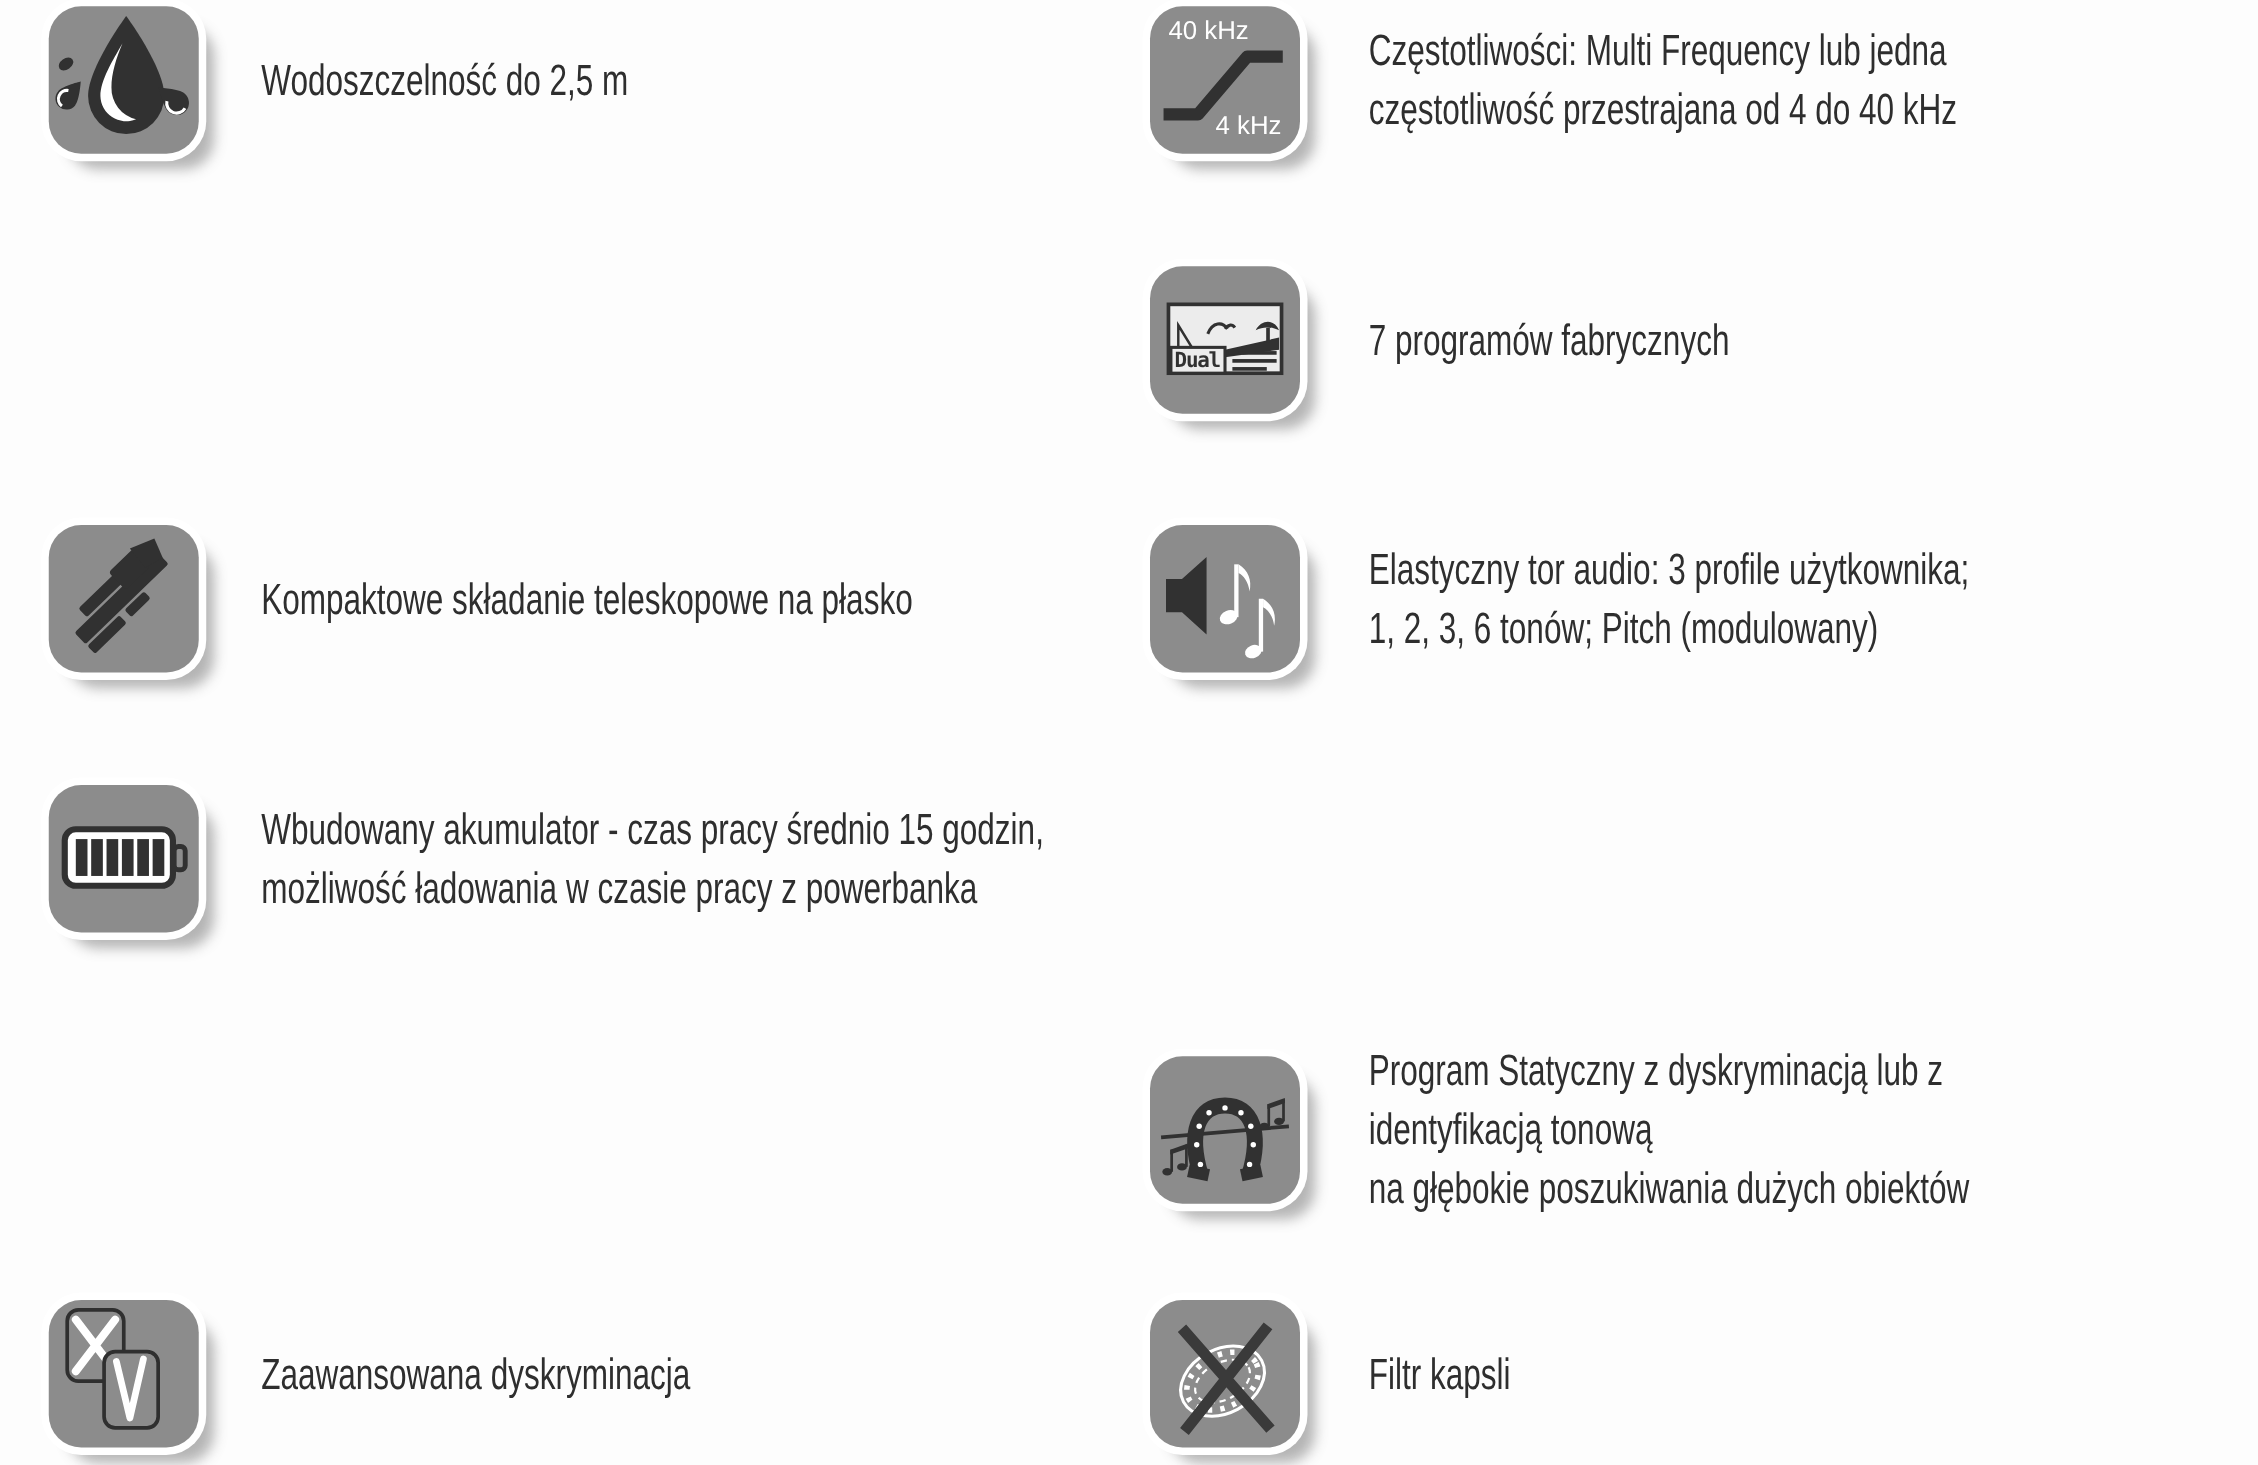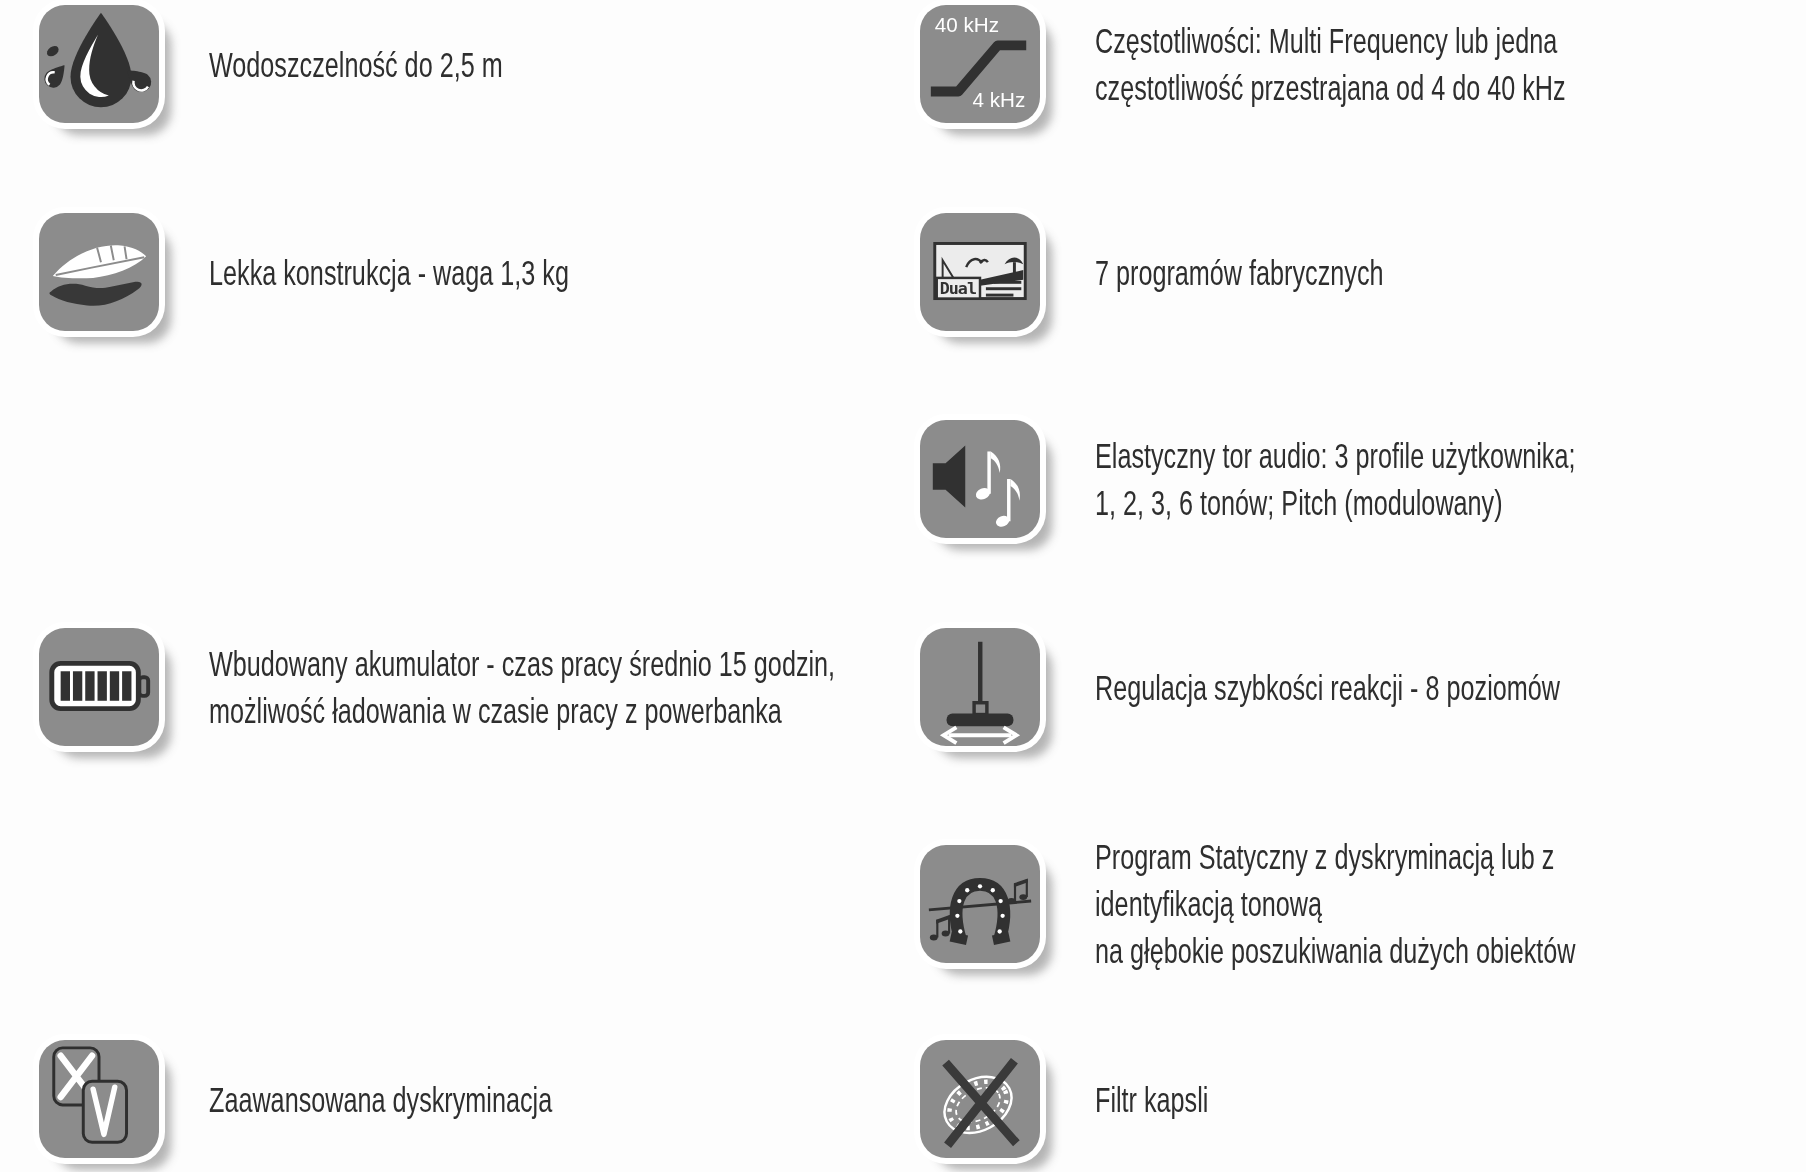--- a/index.html
+++ b/index.html
@@ -36,32 +36,36 @@
         </g>
         <g transform="rotate(-50 100 76)">
           <path d="M100 61 C100 61 110 74 110 80 A10 10 0 1 1 90 80 C90 74 100 61 100 61 Z" fill="#313131"></path>
           <path d="M96 73 a8 8 0 0 0 5 15" stroke="#ffffff" stroke-width="2.5" fill="none"></path>
         </g>
       </svg>
     </div>
     <div class="ftext">Wodoszczelność do 2,5 m</div>
   </div>
 
-  <div class="item col-left row2">
+
+  <div class="item col-left row3">
     <div class="tile">
       <svg viewBox="0 0 120 120">
-        <path fill="#ffffff" d="M13 64 C34 40 62 31 82 33 C94 34 103 39 108 44 C96 56 74 64 54 66 C38 67 22 66 13 64 Z"></path>
-        <path d="M16 63 C45 57 80 50 106 45" stroke="#8c8c8c" stroke-width="2" fill="none"></path>
-        <path d="M58 35 L62 50 M72 33 L75 48 M86 34 L88 47" stroke="#8c8c8c" stroke-width="2" fill="none"></path>
-        <path fill="#383838" d="M11 80 C20 72 34 70 46 74 C56 77 64 77 72 75 L97 70 C104 69 106 73 99 78 C84 89 66 96 48 94 C34 93 20 89 12 84 C9 82 9 81 11 80 Z"></path>
+        <g fill="#313131" transform="rotate(-44 60 60)">
+          <rect x="12" y="52" width="94" height="13" rx="2"></rect>
+          <rect x="28" y="40" width="50" height="10" rx="2"></rect>
+          <rect x="66" y="36" width="28" height="20" rx="3"></rect>
+          <polygon points="92,34 112,42 106,58 90,54"></polygon>
+          <rect x="12" y="67" width="36" height="9" rx="2"></rect>
+          <rect x="54" y="67" width="22" height="8" rx="2"></rect>
+        </g>
       </svg>
     </div>
-    <div class="ftext">Lekka konstrukcja - waga 1,3 kg</div>
+    <div class="ftext">Kompaktowe składanie teleskopowe na płasko</div>
   </div>
-
 
   <div class="item col-left row4">
     <div class="tile">
       <svg viewBox="0 0 120 120">
         <rect x="101" y="50" width="9" height="19" rx="3.5" fill="none" stroke="#313131" stroke-width="4"></rect>
         <rect x="12" y="36" width="88" height="46" rx="9" fill="#ffffff" stroke="#313131" stroke-width="5"></rect>
         <rect x="21" y="44" width="9.5" height="30" fill="#313131"></rect>
         <rect x="33.5" y="44" width="9.5" height="30" fill="#313131"></rect>
         <rect x="46" y="44" width="9.5" height="30" fill="#313131"></rect>
         <rect x="58.5" y="44" width="9.5" height="30" fill="#313131"></rect>
@@ -130,33 +134,20 @@
           <ellipse cx="83" cy="103" rx="7" ry="5.2" transform="rotate(-22 83 103)"></ellipse>
           <rect x="87.5" y="60" width="3.5" height="43"></rect>
           <path d="M91 60 C99 65 102 73 100 82 C99 74 95 69 91 67 Z"></path>
         </g>
       </svg>
     </div>
     <div class="ftext">Elastyczny tor audio: 3 profile użytkownika;
 1, 2, 3, 6 tonów; Pitch (modulowany)</div>
   </div>
 
-  <div class="item col-right row4">
-    <div class="tile">
-      <svg viewBox="0 0 120 120">
-        <rect x="58" y="14" width="4.5" height="64" fill="#313131"></rect>
-        <rect x="54" y="76" width="13" height="12" fill="#8c8c8c" stroke="#313131" stroke-width="3.5"></rect>
-        <rect x="26" y="87" width="68" height="13" rx="6" fill="#313131"></rect>
-        <path d="M28 109 L92 109" stroke="#ffffff" stroke-width="4"></path>
-        <path d="M36 101 L23 109 L36 117" fill="none" stroke="#ffffff" stroke-width="4"></path>
-        <path d="M84 101 L97 109 L84 117" fill="none" stroke="#ffffff" stroke-width="4"></path>
-      </svg>
-    </div>
-    <div class="ftext">Regulacja szybkości reakcji - 8 poziomów</div>
-  </div>
 
   <div class="item col-right row5">
     <div class="tile">
       <svg viewBox="0 0 120 120">
         <path d="M8 66 L112 57" stroke="#313131" stroke-width="3" fill="none"></path>
         <path d="M40 96 C30 62 38 40 60 40 C82 40 90 62 80 96" stroke="#313131" stroke-width="13" fill="none"></path>
         <rect x="30" y="90" width="17" height="10" fill="#313131" transform="rotate(12 38 95)"></rect>
         <rect x="73" y="90" width="17" height="10" fill="#313131" transform="rotate(-12 82 95)"></rect>
         <g fill="#ffffff">
           <circle cx="40" cy="88" r="2.2"></circle>

